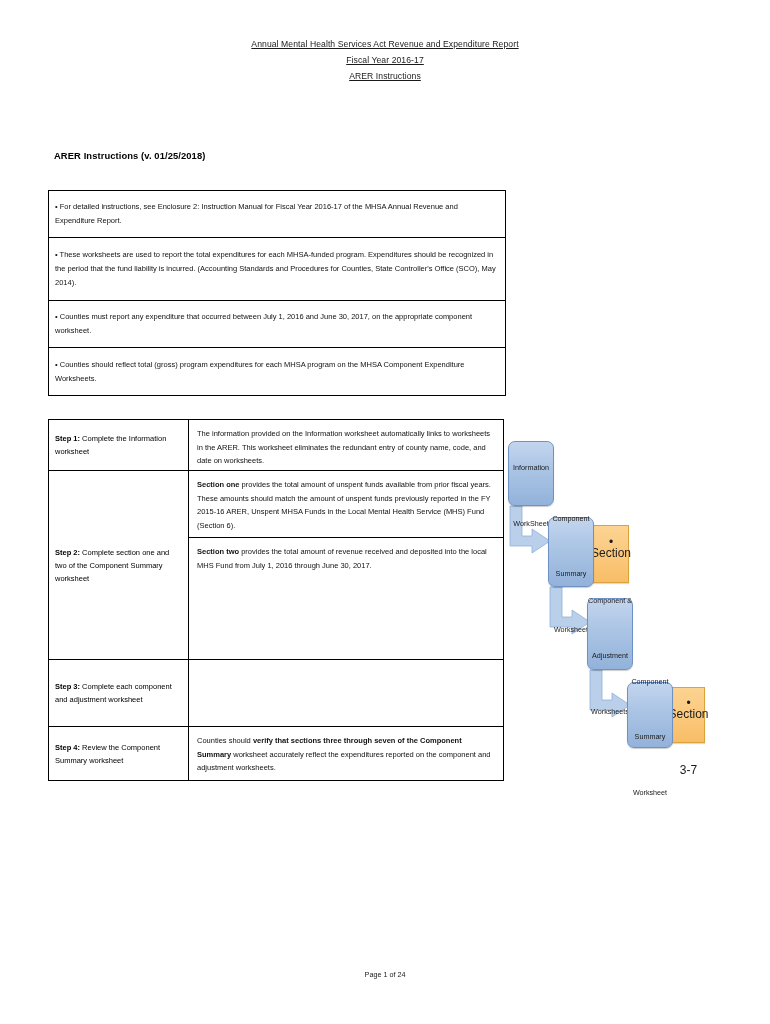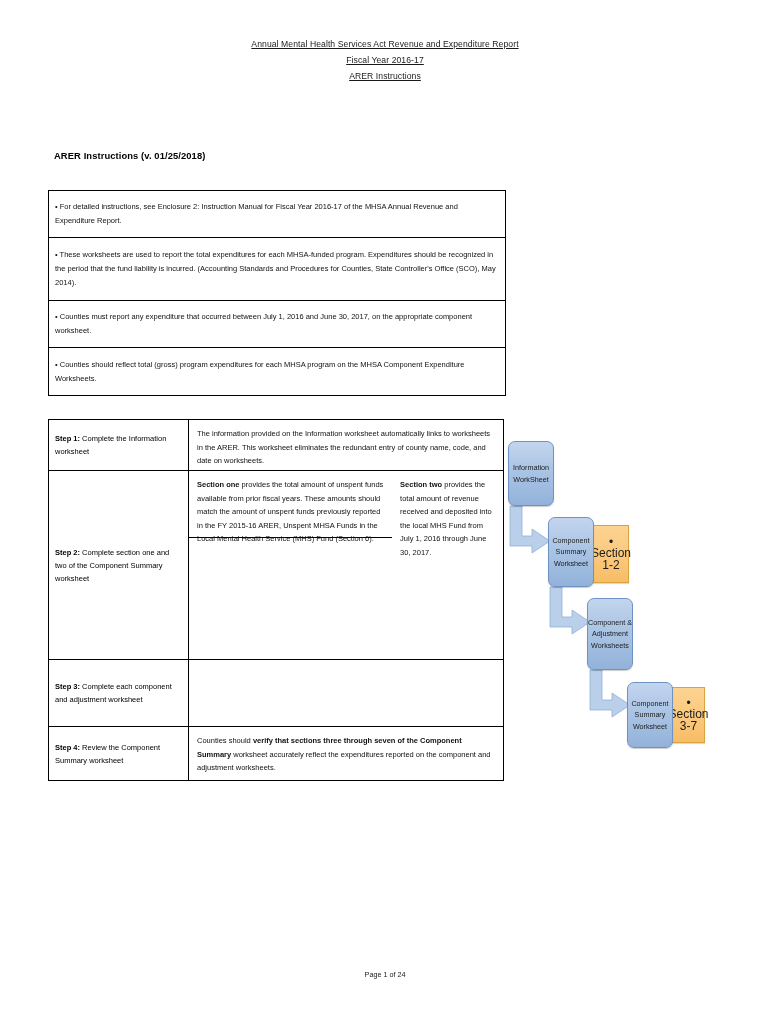--- a/index.html
+++ b/index.html
@@ -64,21 +64,21 @@
   }
   .steps b{font-weight:bold;}
 
   
   .group{display:flex;border-bottom:1.1px solid #000;box-sizing:border-box;}
   .group .lcell{
     width:140px;min-width:140px;box-sizing:border-box;
     border-right:1.1px solid #000;padding:6px;
     font-size:7.5px;line-height:13px;display:flex;align-items:center;
   }
-  .group .rstack{flex:1;display:flex;flex-direction:row;}
+  .group .rstack{flex:1;display:flex;flex-direction:column;}
   .group .rsub{
     box-sizing:border-box;padding:7px 8px;
     border-bottom:1.1px solid #000;
     font-size:7.5px;line-height:13.5px;color:#111;
   }
   .group .rsub:last-child{border-bottom:none;}
 
   .h51{height:51px;}
   .h67{height:67px;}
   .h53{height:53px;}
@@ -101,21 +101,21 @@
   .ybox{
     position:absolute;box-sizing:border-box;
     border:1px solid #d9a33d;
     background:linear-gradient(180deg,#fcd392 0%,#fbc87c 55%,#f8bd66 100%);
     display:flex;align-items:center;justify-content:center;
     text-align:center;
     font-size:12px;line-height:11.5px;color:#1b1b1b;
     box-shadow:0 1px 1px rgba(0,0,0,.15);
     z-index:2;
   }
-  .fbox span,.ybox span{display:block;}
+  .fbox span,.ybox span{display:block;margin-top:44px;}
 
   
   .flow svg{position:absolute;left:0;top:0;width:240px;height:330px;z-index:1;overflow:visible;}
 
   
   .footer{
     position:absolute;left:0;top:970px;width:770px;text-align:center;
     font-size:7.2px;color:#222;
   }
 </style>

